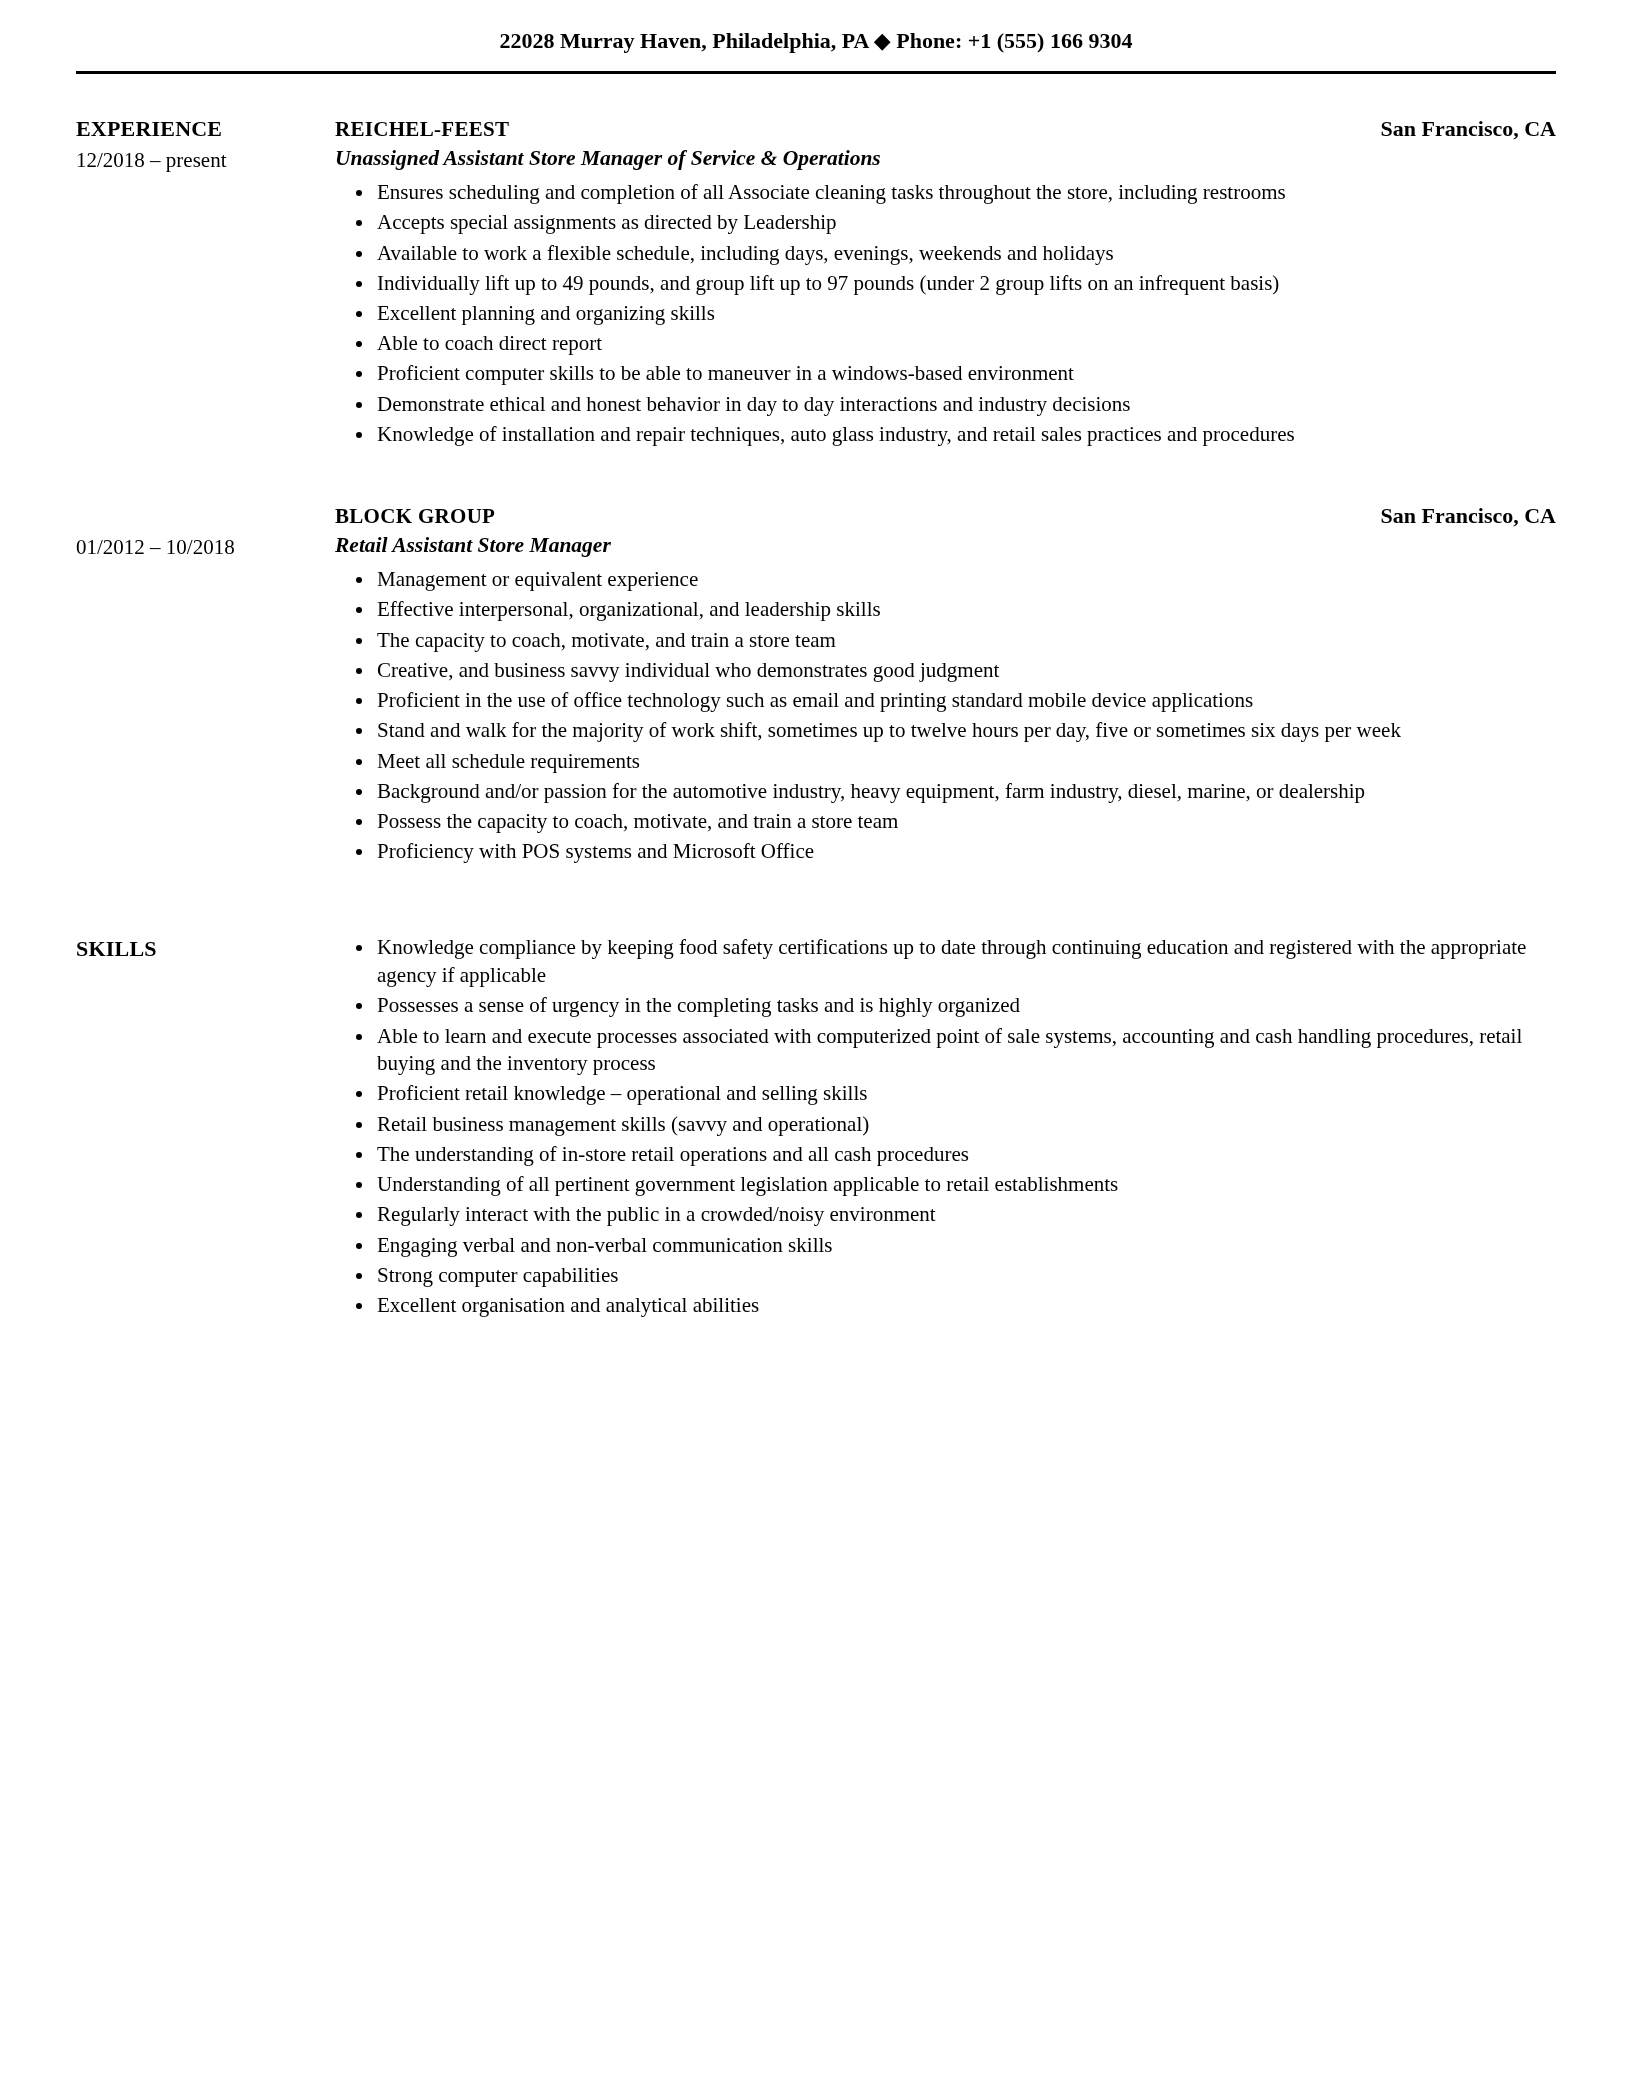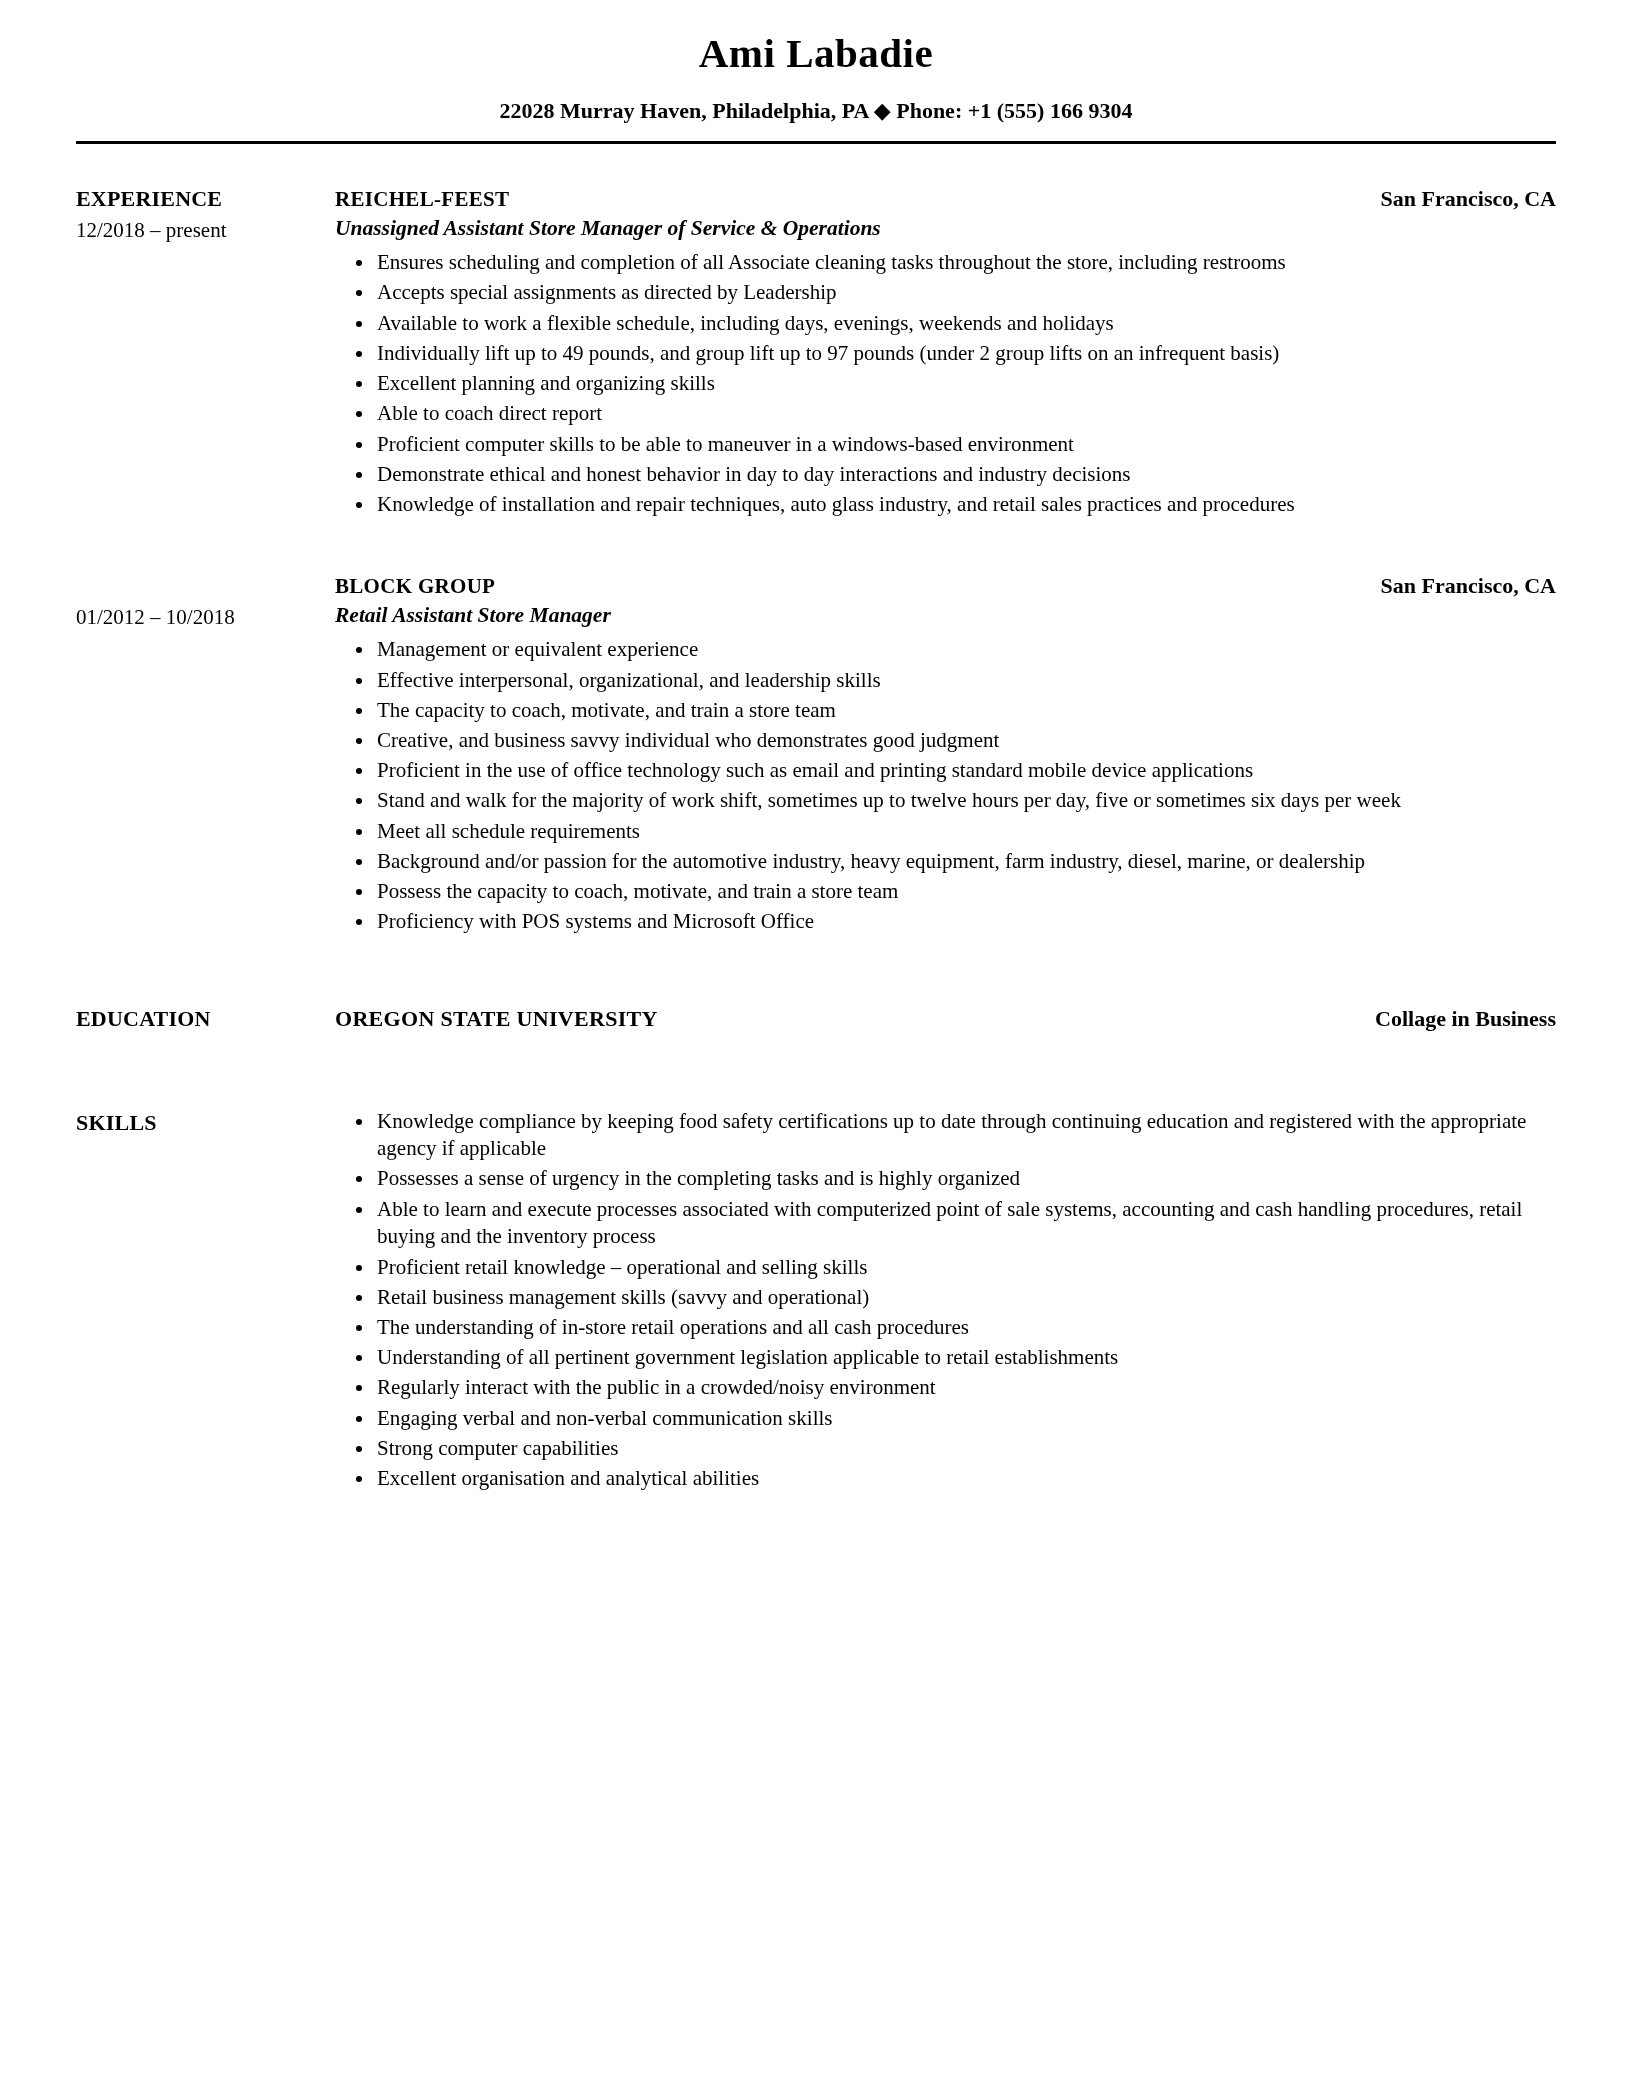--- a/index.html
+++ b/index.html
@@ -96,21 +96,20 @@
     font-size: 22px;
     white-space: nowrap;
   }
 </style>
 </head>
 <body>
 
 <div class="page">
 
   <header class="header">
-    <h1 class="candidate-name">Ami Labadie</h1>
     <div class="contact-line">22028 Murray Haven, Philadelphia, PA ◆ Phone: +1 (555) 166 9304</div>
   </header>
   <hr class="rule">
 
   <section class="row row-job1">
     <aside class="left-col">
       <div class="sec-label">EXPERIENCE</div>
       <div class="dates">12/2018 – present</div>
     </aside>
     <div class="content">
@@ -151,31 +150,20 @@
         <li>Proficient in the use of office technology such as email and printing standard mobile device applications</li>
         <li>Stand and walk for the majority of work shift, sometimes up to twelve hours per day, five or sometimes six days per week</li>
         <li>Meet all schedule requirements</li>
         <li>Background and/or passion for the automotive industry, heavy equipment, farm industry, diesel, marine, or dealership</li>
         <li>Possess the capacity to coach, motivate, and train a store team</li>
         <li>Proficiency with POS systems and Microsoft Office</li>
       </ul>
     </div>
   </section>
 
-  <section class="row row-education">
-    <aside class="left-col">
-      <div class="sec-label">EDUCATION</div>
-    </aside>
-    <div class="content">
-      <div class="edu-head">
-        <span class="school">OREGON STATE UNIVERSITY</span>
-        <span class="degree">Collage in Business</span>
-      </div>
-    </div>
-  </section>
 
   <section class="row row-skills">
     <aside class="left-col">
       <div class="sec-label">SKILLS</div>
     </aside>
     <div class="content">
       <ul class="bullets">
         <li>Knowledge compliance by keeping food safety certifications up to date through continuing education and registered with the appropriate agency if applicable</li>
         <li>Possesses a sense of urgency in the completing tasks and is highly organized</li>
         <li>Able to learn and execute processes associated with computerized point of sale systems, accounting and cash handling procedures, retail buying and the inventory process</li>

